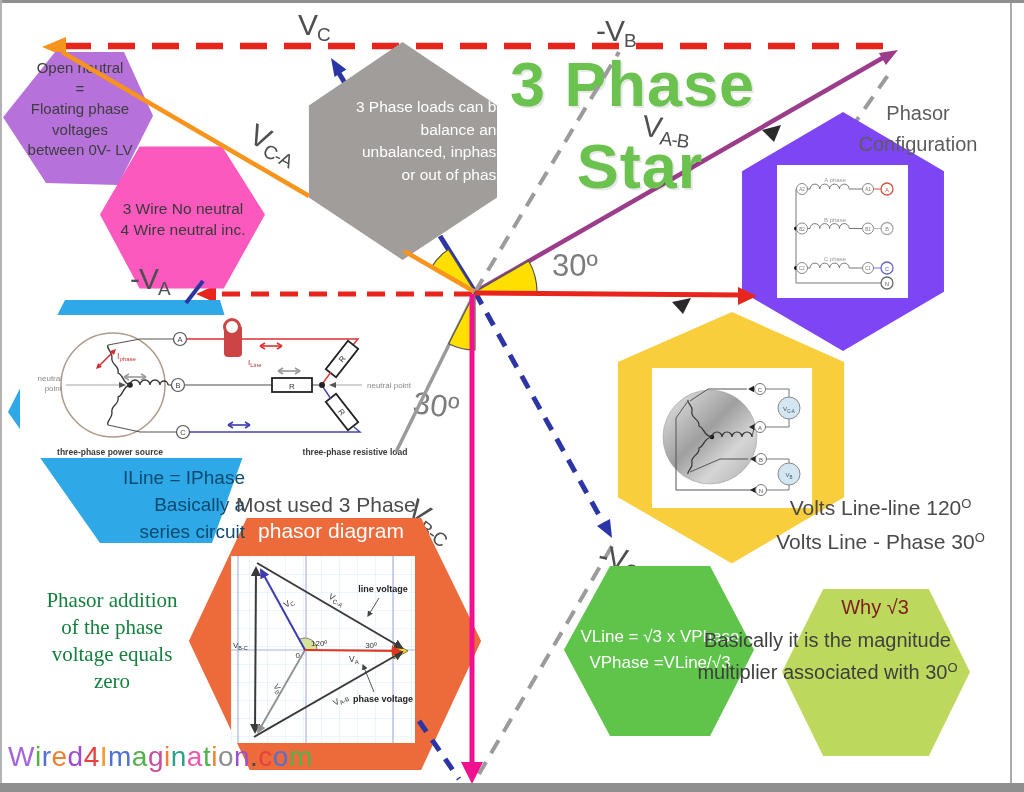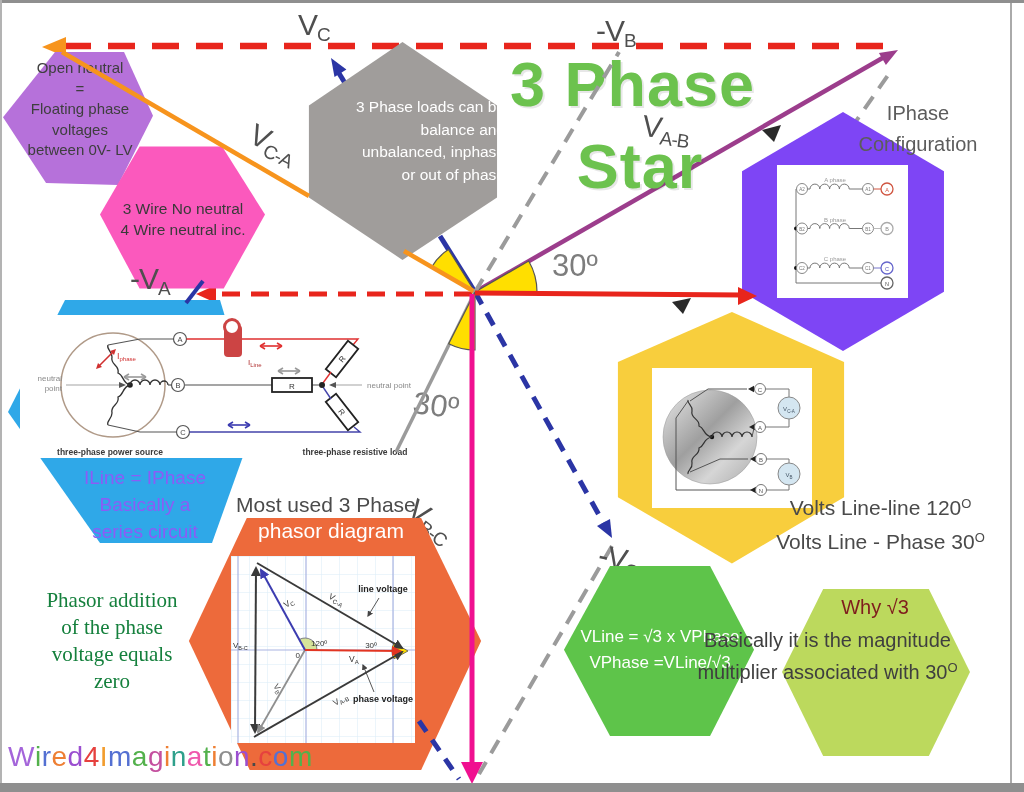--- a/index.html
+++ b/index.html
@@ -78,28 +78,28 @@
     <div>3 Wire No neutral</div>
     <div>4 Wire neutral inc.</div>
   </div>
   <div class="hextext" style="left:300px;top:96px;width:205px;font-size:15.5px;line-height:22.5px;color:#ffffff;text-align:right;">
     <div>3 Phase loads can be</div>
     <div>balance and</div>
     <div>unbalanced, inphase</div>
     <div>or out of phase</div>
   </div>
   <div class="hextext" style="left:838px;top:98px;width:160px;font-size:20px;line-height:31px;color:#5c5c5c;">
-    <div>IPhase</div>
+    <div>Phasor</div>
     <div>Configuration</div>
   </div>
   <div class="hextext" style="left:768px;top:489px;width:225px;font-size:21px;line-height:30px;color:#4a4a4a;z-index:3;">
     <div><span>Volts Line-line 120</span><span class="sup">O</span></div>
     <div><span>Volts Line - Phase 30</span><span class="sup">O</span></div>
   </div>
-  <div class="hextext" style="left:45px;top:464px;width:200px;font-size:19px;line-height:27px;color:#8b5cf6;">
+  <div class="hextext" style="left:45px;top:464px;width:200px;font-size:19px;line-height:27px;color:#0c4a6e;text-align:right;">
     <div>ILine = IPhase</div>
     <div>Basically a</div>
     <div>series circuit</div>
   </div>
   <div class="abs z2" style="left:236px;top:493px;font-size:21px;color:#4b4b4b;">Most used 3 Phase</div>
   <div class="hextext" style="left:246px;top:519px;width:170px;font-size:21px;color:#ffffff;">phasor diagram</div>
   <div class="hextext" style="left:12px;top:587px;width:200px;font-size:21px;line-height:27px;color:#15803d;font-family:Liberation Serif, serif;">
     <div>Phasor addition</div>
     <div>of the phase</div>
     <div>voltage equals</div>

